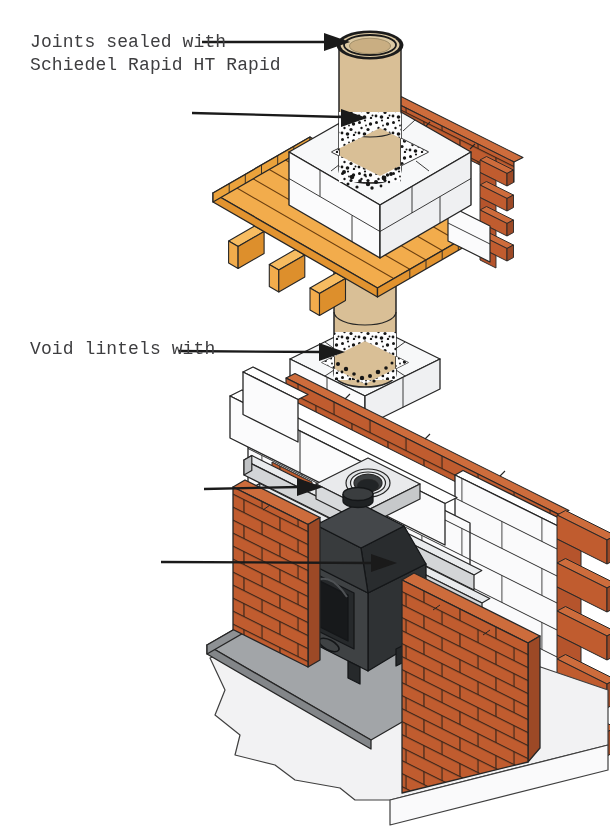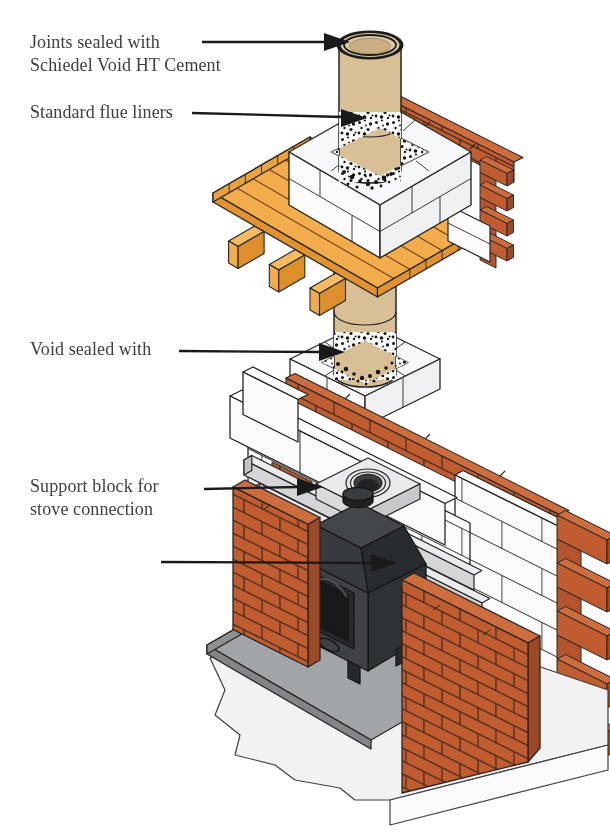--- a/index.html
+++ b/index.html
@@ -1,17 +1,17 @@
 <!DOCTYPE html>
 <html><head>
 <meta charset="utf-8">
 <style>
   html,body{margin:0;padding:0;background:#fff;}
   .stage{position:relative;width:610px;height:832px;background:#ffffff;overflow:hidden;
-         font-family:Liberation Serif, serif;}
+         font-family:Liberation Mono, monospace;}
   .stage svg{position:absolute;left:0;top:0;}
   .label{position:absolute;color:#3E3E40;font-size:18px;line-height:23px;
          font-weight:400;letter-spacing:.1px;white-space:nowrap;}
   .label span{display:block;}
 </style>
 </head>
 <body>
 
 <div class="stage">
 <svg width="610" height="832" viewBox="0 0 610 832">
@@ -278,25 +278,18 @@
     <polygon points="345,352 319,343 319,361" fill="#1A1A1A" stroke="none"></polygon>
     <line x1="204" y1="489" x2="299" y2="487"></line>
     <polygon points="323,487 297,478 297,496" fill="#1A1A1A" stroke="none"></polygon>
     <line x1="161" y1="562" x2="372" y2="563"></line>
     <polygon points="397,563 371,554 371,572" fill="#1A1A1A" stroke="none"></polygon>
   </g>
 </svg>
 
 <div class="label" style="left:30px;top:31px;">
   <span>Joints sealed with</span>
-  <span>Schiedel Void HT Cement</span>
-</div>
-<div class="label" style="left:30px;top:101px;">
-  <span>Standard flue liners</span>
+  <span>Schiedel Rapid HT Rapid</span>
 </div>
 <div class="label" style="left:30px;top:338px;">
-  <span>Void sealed with</span>
-</div>
-<div class="label" style="left:30px;top:475px;">
-  <span>Support block for</span>
-  <span>stove connection</span>
+  <span>Void lintels with</span>
 </div>
 </div>
 
 </body></html>

